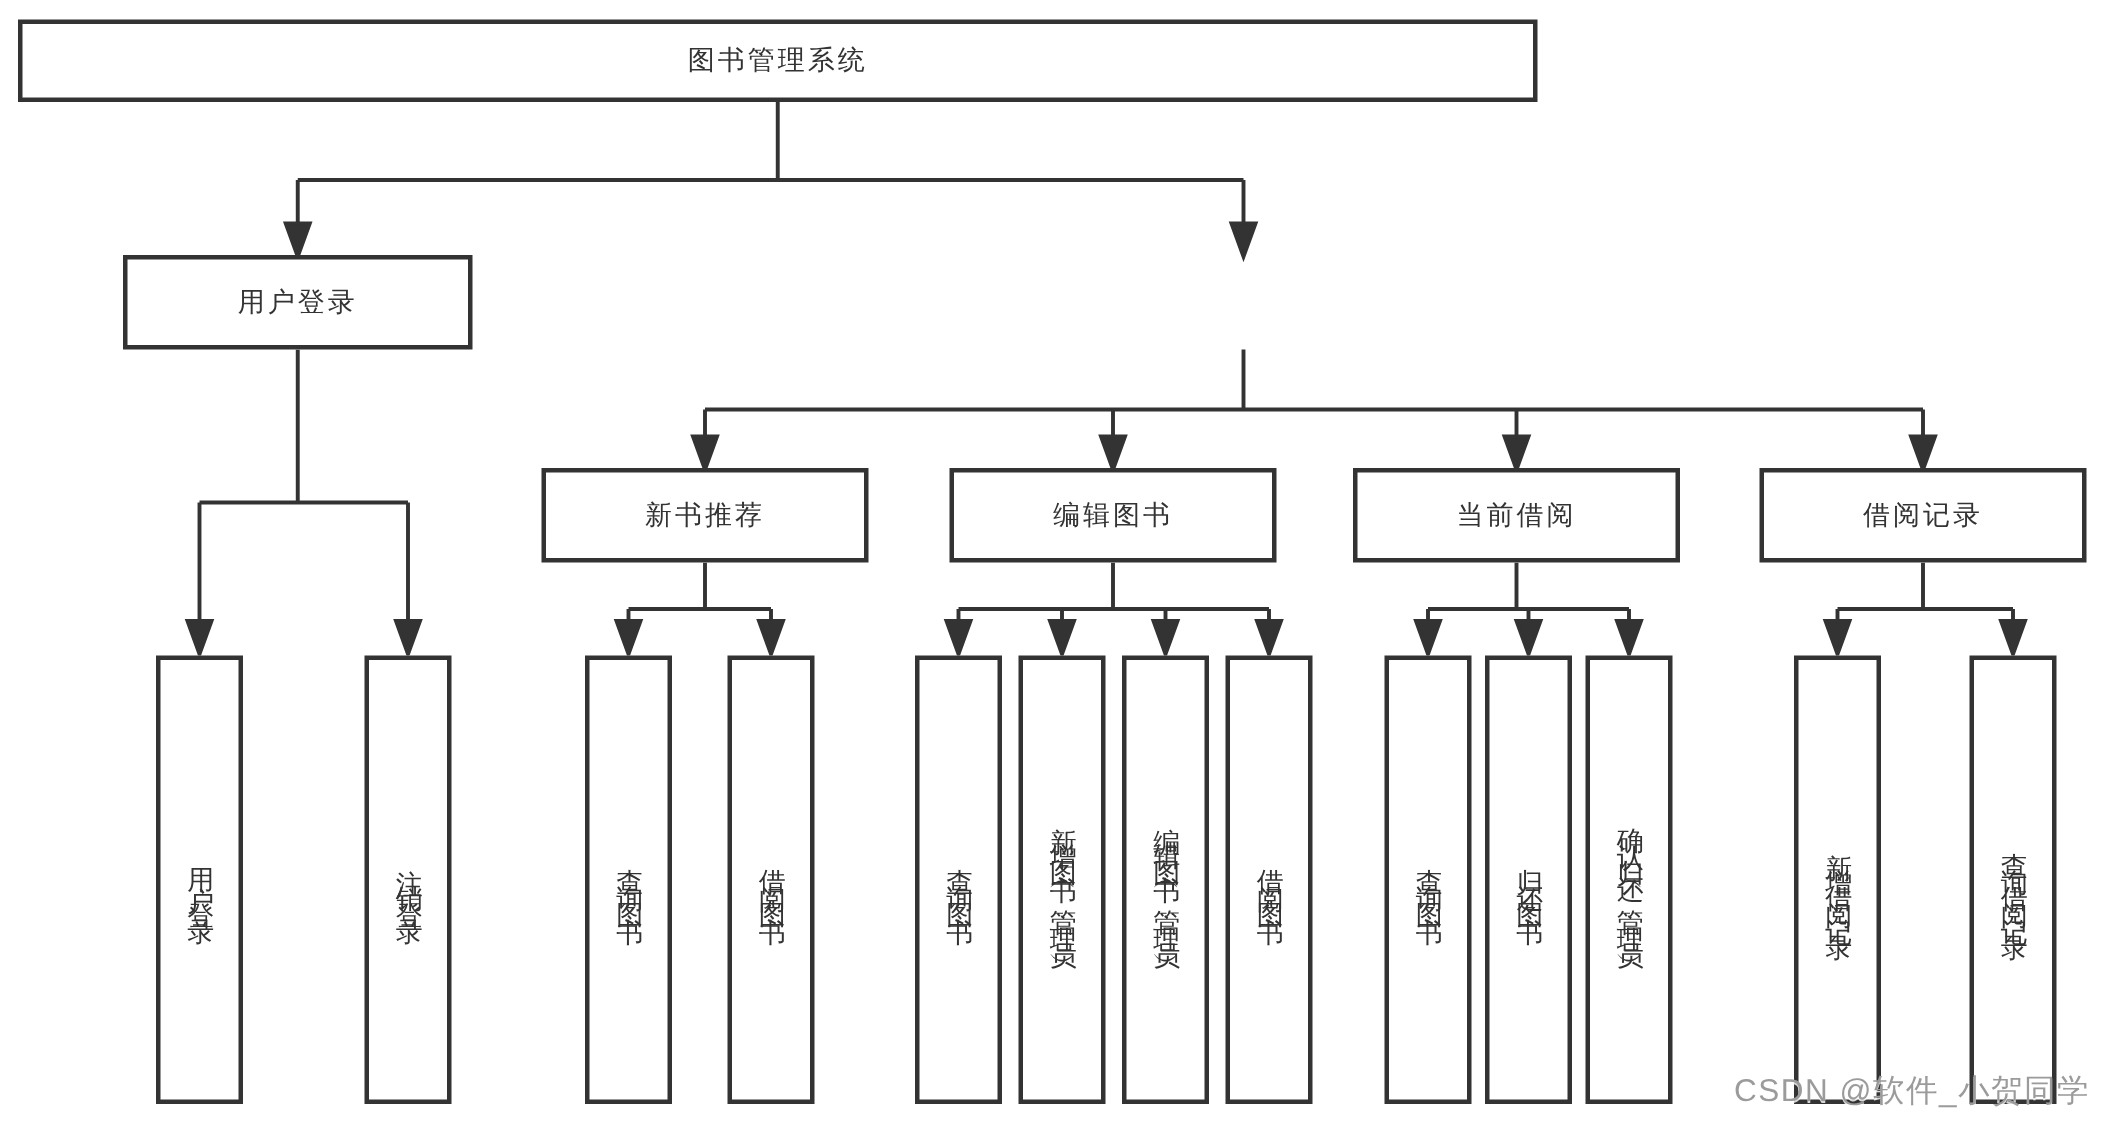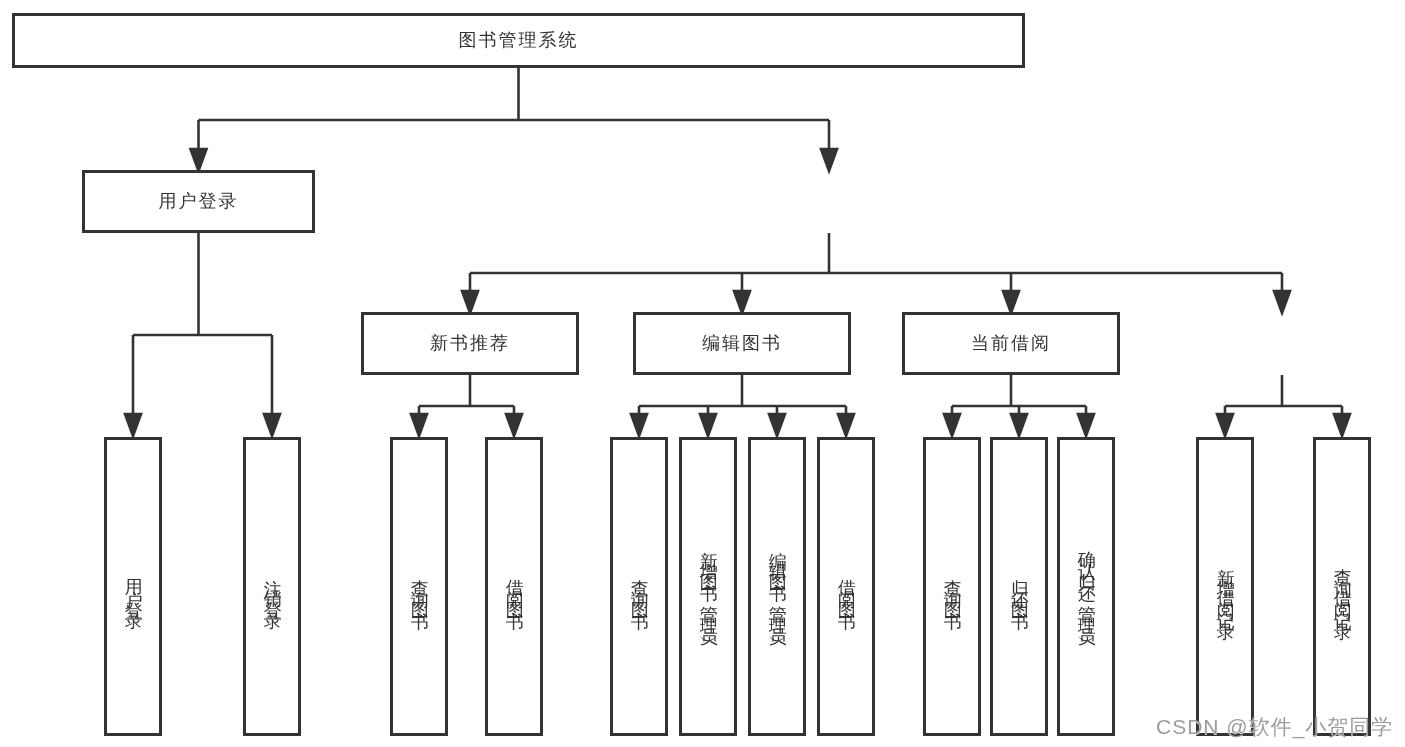--- a/index.html
+++ b/index.html
@@ -99,20 +99,21 @@
     </g>
   </svg>
 
   <div class="node" style="left:12px; top:13px; width:1013px; height:55px;">图书管理系统</div>
 
   <div class="node" style="left:82px; top:170px; width:233px; height:63px;">用户登录</div>
 
   <div class="node" style="left:361px; top:312px; width:218px; height:63px;text-align:center;">新书推荐</div>
   <div class="node" style="left:633px; top:312px; width:218px; height:63px;">编辑图书</div>
   <div class="node" style="left:902px; top:312px; width:218px; height:63px;text-align:center;">当前借阅</div>
+  <div class="node" style="left:1173px; top:312px; width:218px; height:63px;">借阅记录</div>
 
   <div class="node leaf" style="left:104px; top:437px; width:58px; height:299px;">用户登录</div>
   <div class="node leaf" style="left:243px; top:437px; width:58px; height:299px;">注销登录</div>
 
   <div class="node leaf" style="left:390px; top:437px; width:58px; height:299px;">查询图书</div>
   <div class="node leaf" style="left:485px; top:437px; width:58px; height:299px;">借阅图书</div>
 
   <div class="node leaf" style="left:610px; top:437px; width:58px; height:299px;">查询图书</div>
   <div class="node leaf" style="left:679px; top:437px; width:58px; height:299px;">新增图书（管理员）</div>
   <div class="node leaf" style="left:748px; top:437px; width:58px; height:299px;">编辑图书（管理员）</div>

